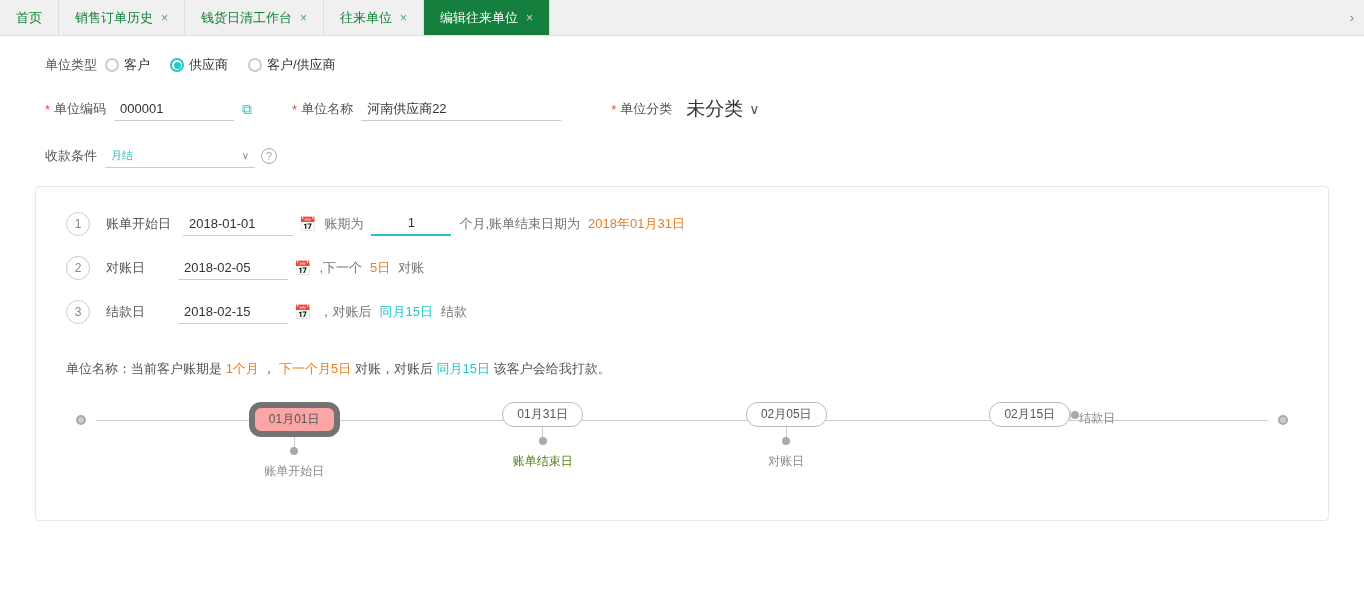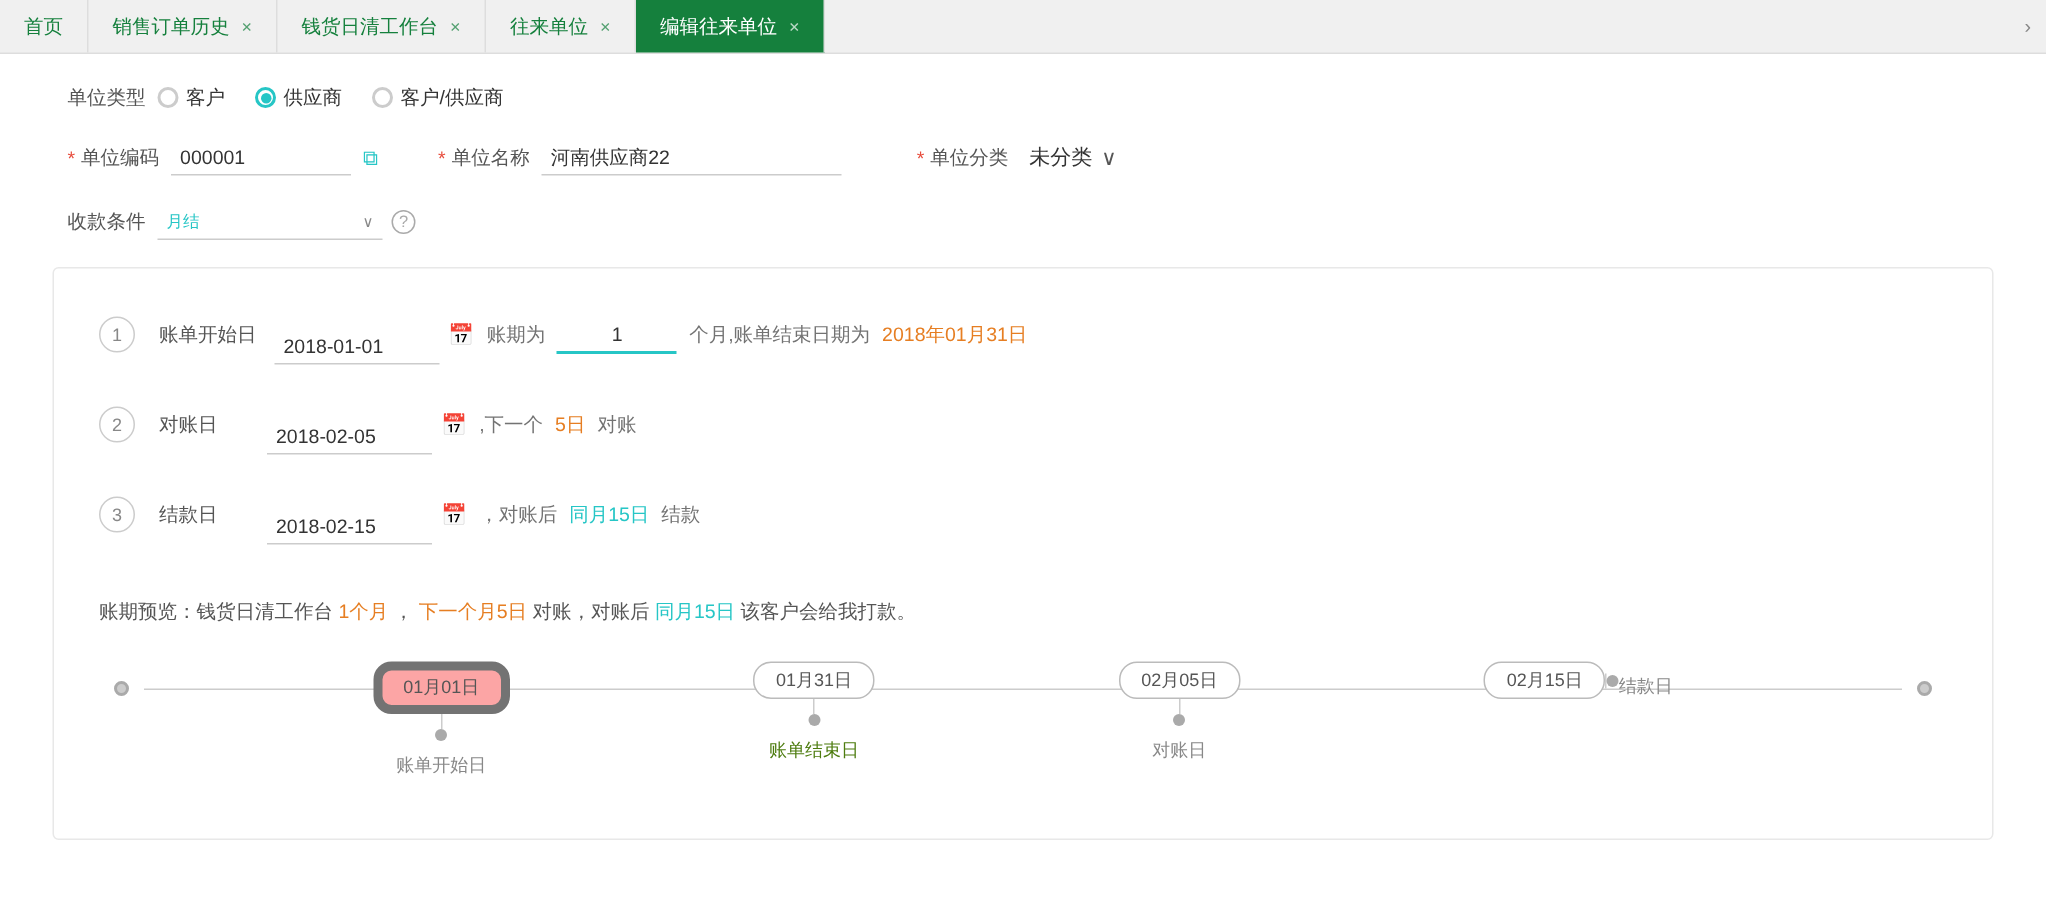--- a/index.html
+++ b/index.html
@@ -128,21 +128,21 @@
     }
 
     
     .cat-dropdown-wrapper {
       display: flex;
       align-items: center;
       min-width: 160px;
     }
     .cat-dropdown-value {
       padding: 4px 6px;
-      font-size: 14px;
+      font-size: 19px;
       color: #333;
     }
     .cat-dropdown-arrow {
       color: #555;
       font-size: 14px;
     }
 
     
     .help-icon {
       display: inline-flex;
@@ -215,21 +215,20 @@
     }
     .date-input {
       border: none;
       border-bottom: 1px solid #ccc;
       padding: 4px 6px;
       font-size: 13px;
       color: #333;
       outline: none;
       background: transparent;
       width: 110px;
-      margin-top: 16px;
     }
     .inline-text {
       margin: 0 8px;
       color: #737373;
     }
     .period-input {
       border: none;
       border-bottom: 2px solid #26c6c6;
       padding: 4px 6px;
       font-size: 13px;
@@ -368,21 +367,21 @@
       <span class="row-label">结款日</span>
       <input class="date-input" type="text" value="2018-02-15" style="">
       <span class="cal-icon">📅</span>
       <span class="inline-text">，对账后</span>
       <span class="highlight-teal">同月15日</span>
       <span class="inline-text">结款</span>
     </div>
 
     <div class="preview-section">
       <div class="preview-text">
-        <span>账期预览：钱货日清工作台</span>
+        <span>单位名称：当前客户账期是</span>
         <span class="highlight-orange">1个月</span>
         <span>，</span>
         <span class="highlight-orange">下一个月5日</span>
         <span>对账，对账后</span>
         <span class="highlight-teal">同月15日</span>
         <span>该客户会给我打款。</span>
       </div>
 
       <div style="position: relative; padding: 0 10px;">
 

